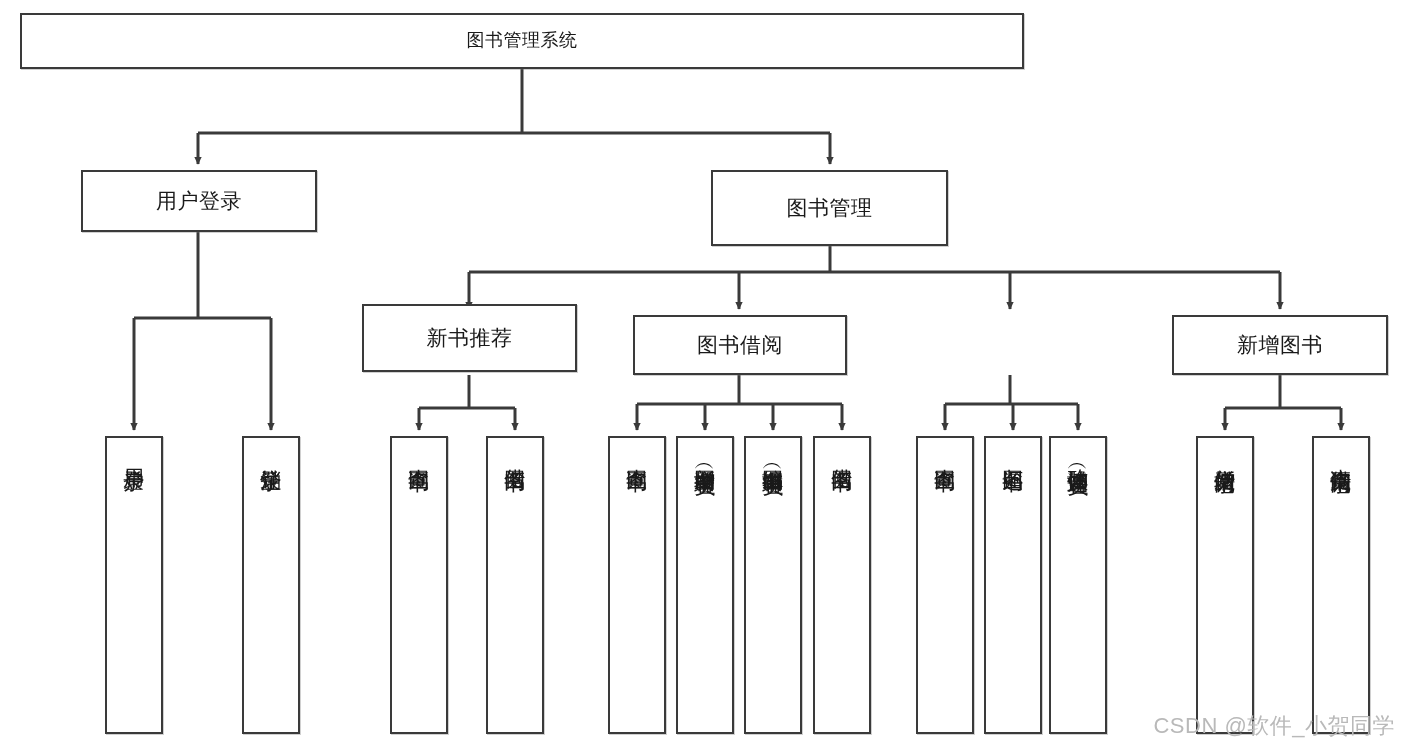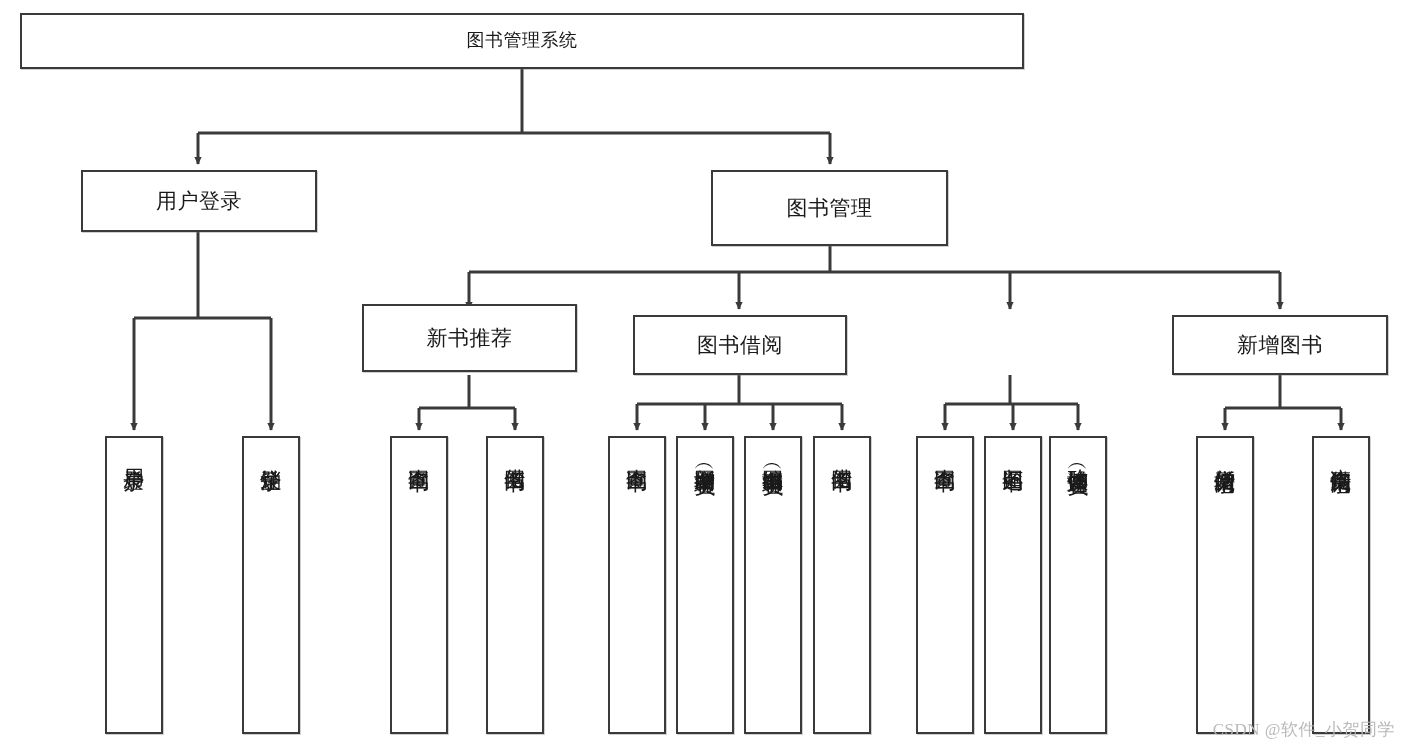--- a/index.html
+++ b/index.html
@@ -59,23 +59,23 @@
     text-orientation: upright;
     font-size: 21px;
     line-height: 1.12;
     letter-spacing: 1px;
     margin: 0 auto;
   }
   #watermark {
     position: absolute;
     right: 10px;
     bottom: 6px;
-    font-size: 17px;
+    font-size: 22px;
     color: #b9b9b9;
-    font-family: Liberation Serif, serif;
+    font-family: Liberation Sans, sans-serif;
     white-space: nowrap;
     letter-spacing: 0.5px;
   }
 </style>
 </head>
 <body>
 
 <div id="diagram-root">
 
   <svg id="edge-layer" viewBox="0 0 1405 747" width="1405" height="747" aria-hidden="true">

